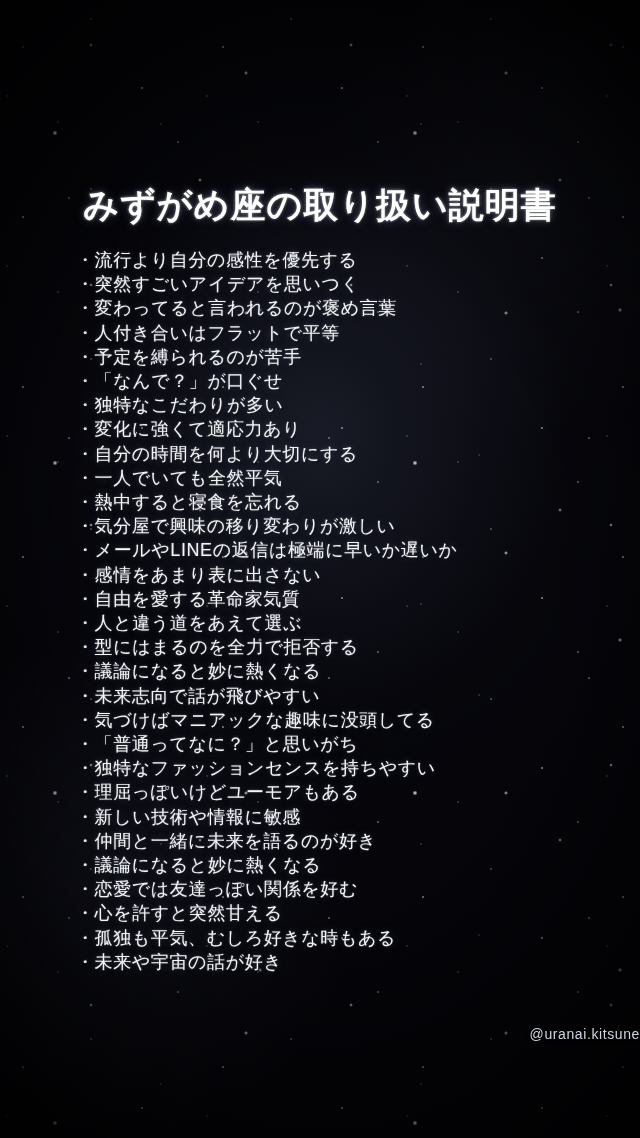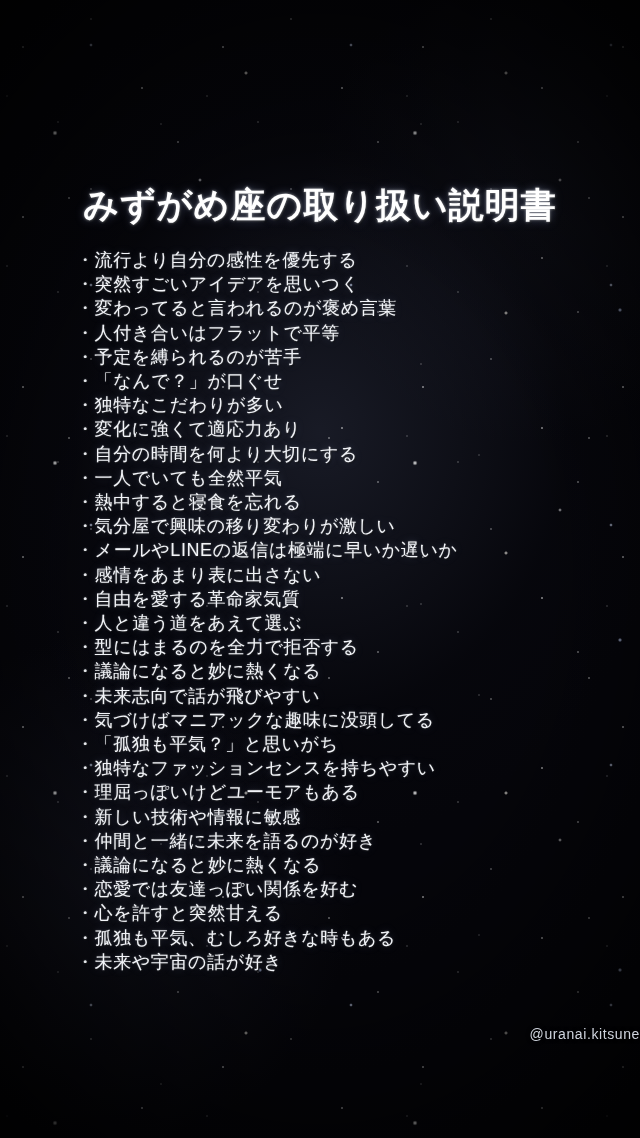--- a/index.html
+++ b/index.html
@@ -155,21 +155,21 @@
         <li>熱中すると寝食を忘れる</li>
         <li>気分屋で興味の移り変わりが激しい</li>
         <li>メールやLINEの返信は極端に早いか遅いか</li>
         <li>感情をあまり表に出さない</li>
         <li>自由を愛する革命家気質</li>
         <li>人と違う道をあえて選ぶ</li>
         <li>型にはまるのを全力で拒否する</li>
         <li>議論になると妙に熱くなる</li>
         <li>未来志向で話が飛びやすい</li>
         <li>気づけばマニアックな趣味に没頭してる</li>
-        <li>「孤独も平気？」と思いがち</li>
+        <li>「普通ってなに？」と思いがち</li>
         <li>独特なファッションセンスを持ちやすい</li>
         <li>理屈っぽいけどユーモアもある</li>
         <li>新しい技術や情報に敏感</li>
         <li>仲間と一緒に未来を語るのが好き</li>
         <li>議論になると妙に熱くなる</li>
         <li>恋愛では友達っぽい関係を好む</li>
         <li>心を許すと突然甘える</li>
         <li>孤独も平気、むしろ好きな時もある</li>
         <li>未来や宇宙の話が好き</li>
       </ul>

